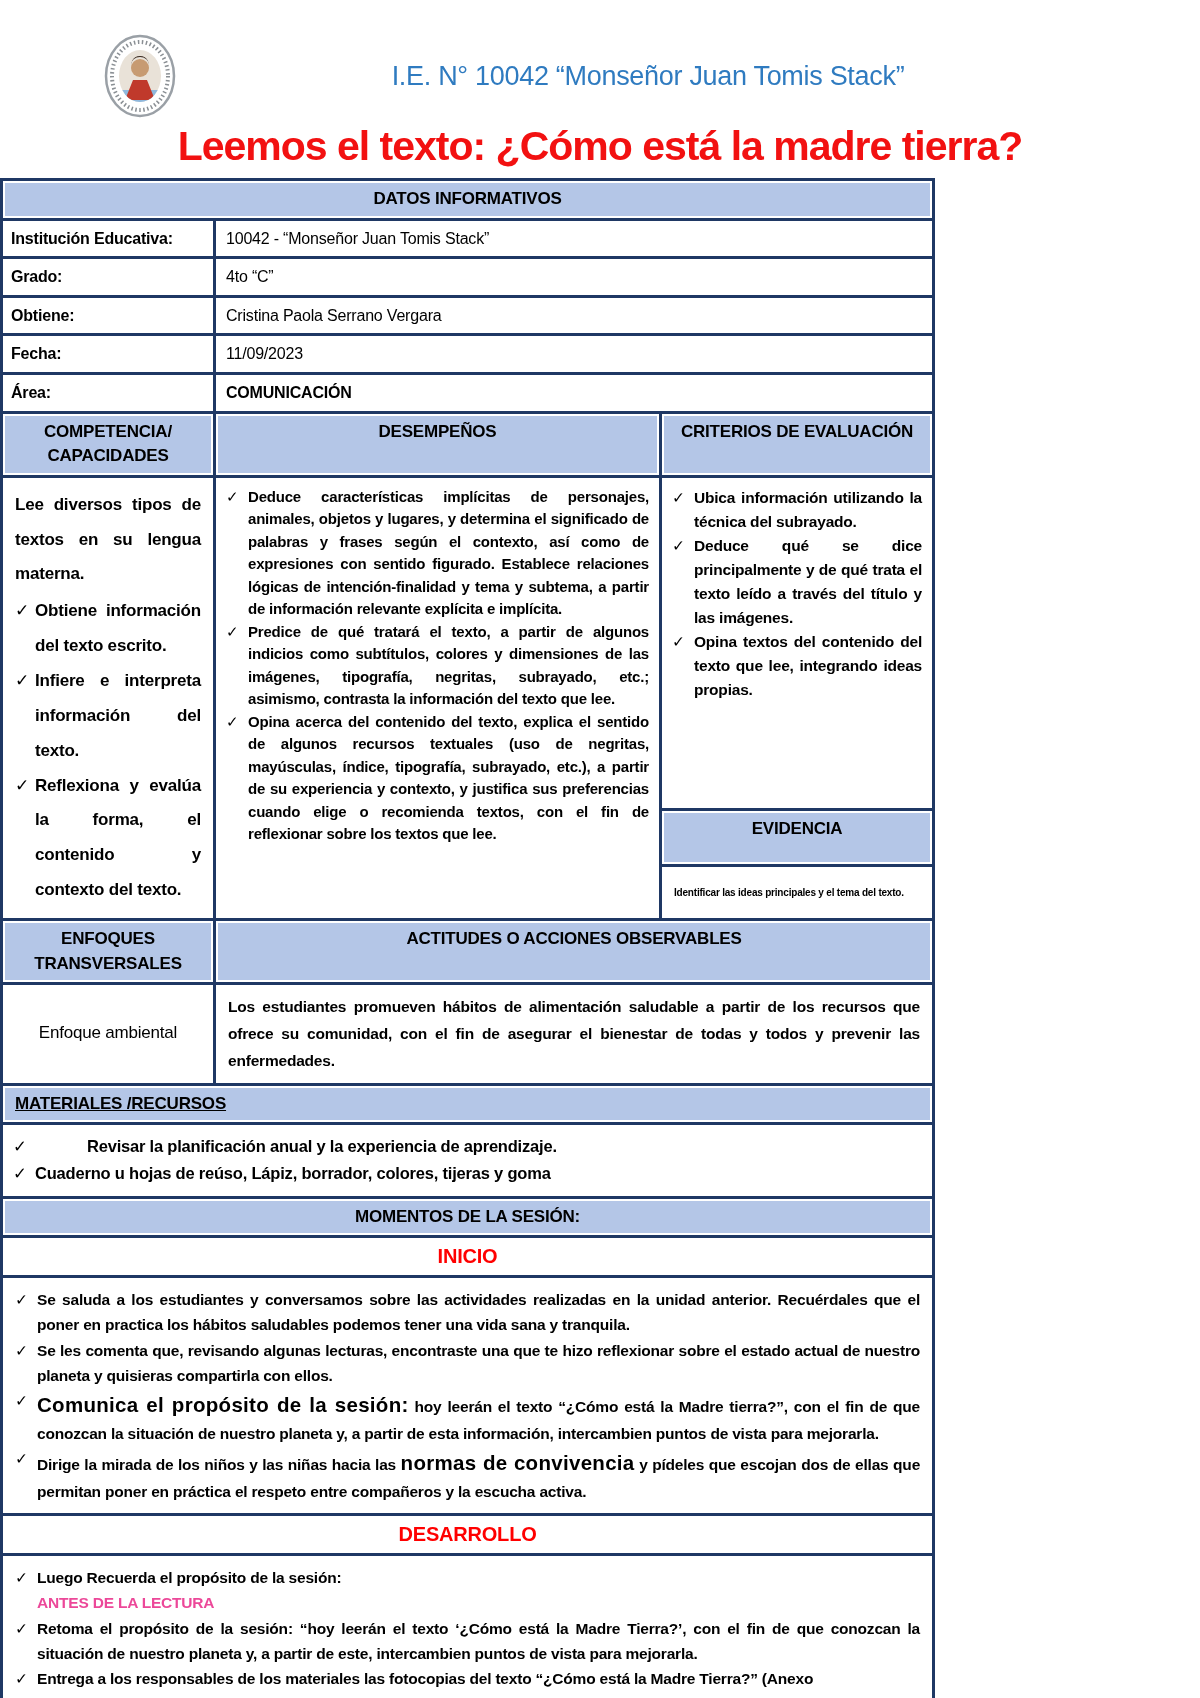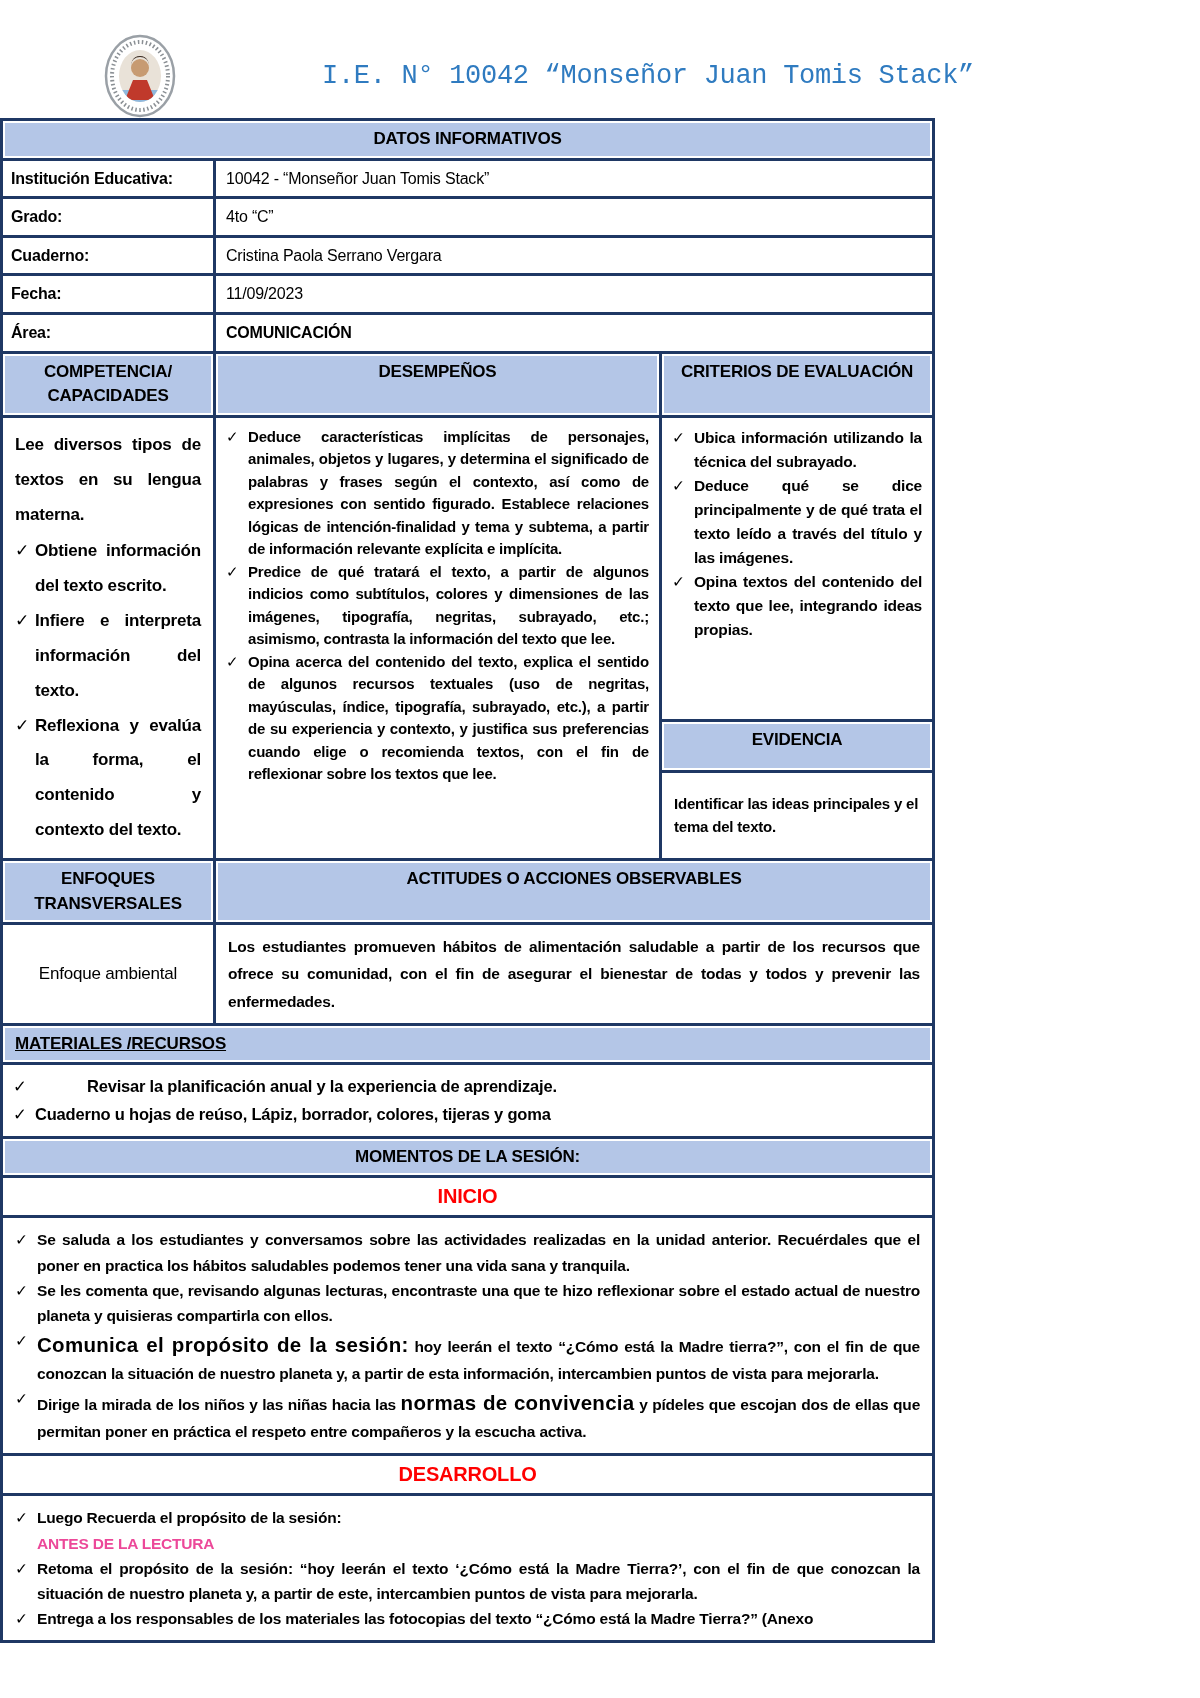--- a/index.html
+++ b/index.html
@@ -6,21 +6,21 @@
   body {
     width: 1200px; height: 1698px;
     font-family: "Liberation Sans", sans-serif;
     color: #000;
   }
   .page { position: relative; width: 1200px; height: 1698px; overflow: hidden; }
 
   
   .header {
     display: flex; align-items: center;
-    padding: 34px 88px 0 104px; gap: 8px; font-family: Liberation Mono, monospace;
+    padding: 34px 88px 0 104px; gap: 8px;
   }
   .school-name {
     flex: 1; text-align: center;
     color: #2f7bc0; font-size: 27px; letter-spacing: -0.3px;
     white-space: nowrap;
   }
   .ugel { display: flex; align-items: center; }
   .ugel-divider { width: 2px; height: 58px; background: #7d2b28; margin: 0 9px 0 4px; }
   .ugel-name { color: #7d2b28; font-weight: bold; font-size: 30px; line-height: 1; letter-spacing: 0.5px; }
   .ugel-city { color: #7d2b28; font-weight: bold; font-size: 13.5px; letter-spacing: 0.5px; }
@@ -59,21 +59,21 @@
   .chk { flex: 0 0 22px; font-weight: 400; }
   .t  { flex: 1; }
   .just { text-align: justify; }
 
   td.comp { font-size: 17px; line-height: 2.05; padding: 10px 12px; }
   .comp-intro { margin: 0 0 2px 0; text-align: justify; }
   td.comp .chk { flex-basis: 20px; }
 
   td.desem { font-size: 15px;   line-height: 1.5;  padding: 8px 10px; }
   td.crit  { font-size: 15.5px; line-height: 1.55; padding: 8px 10px; }
-  td.evid  { font-size: 15px; line-height: 1.5;  vertical-align: middle; padding: 10px 12px; }
+  td.evid  { font-size: 10px; line-height: 1.5;  vertical-align: middle; padding: 10px 12px; }
 
   td.enf-name { font-weight: 400; font-size: 17px; text-align: center; vertical-align: middle; }
   td.enf-text { font-size: 15.5px; line-height: 1.75; padding: 8px 12px; }
 
   td.mat { font-size: 16.5px; line-height: 1.65; padding: 8px 10px; }
   .tab { padding-left: 52px; }
 
   td.red-hdr {
     text-align: center; color: #ff0000;
     font-size: 20px; font-weight: 700; padding: 5px;
@@ -104,20 +104,21 @@
         <path d="M21,66 L29,46 h14 L51,66 z" fill="#c0392b"></path>
         <circle cx="36" cy="34" r="9" fill="#c79b72"></circle>
         <path d="M27,31 a9,8 0 0 1 18,0 l-1,-4 a9,9 0 0 0 -16,0 z" fill="#3a2a20"></path>
       </g>
     </svg>
 
     <div class="school-name">I.E. N° 10042 “Monseñor Juan Tomis Stack”</div>
 
   </div>
 
+  <h1 class="doc-title">Leemos el texto: ¿Cómo está la madre tierra?</h1>
 
   <table class="sheet">
     <colgroup>
         <col class="c1">
         <col class="c2">
         <col class="c3">
       </colgroup>
 
     <tbody>
         <tr>
@@ -126,21 +127,21 @@
 
     <tr>
       <td class="lbl">Institución Educativa:</td>
       <td colspan="2" class="val">10042 - “Monseñor Juan Tomis Stack”</td>
     </tr>
     <tr>
       <td class="lbl">Grado:</td>
       <td colspan="2" class="val">4to “C”</td>
     </tr>
     <tr>
-      <td class="lbl">Cuaderno:</td>
+      <td class="lbl">Obtiene:</td>
       <td colspan="2" class="val">Cristina Paola Serrano Vergara</td>
     </tr>
     <tr>
       <td class="lbl">Fecha:</td>
       <td colspan="2" class="val">11/09/2023</td>
     </tr>
     <tr>
       <td class="lbl">Área:</td>
       <td colspan="2" class="val strong">COMUNICACIÓN</td>
     </tr>

